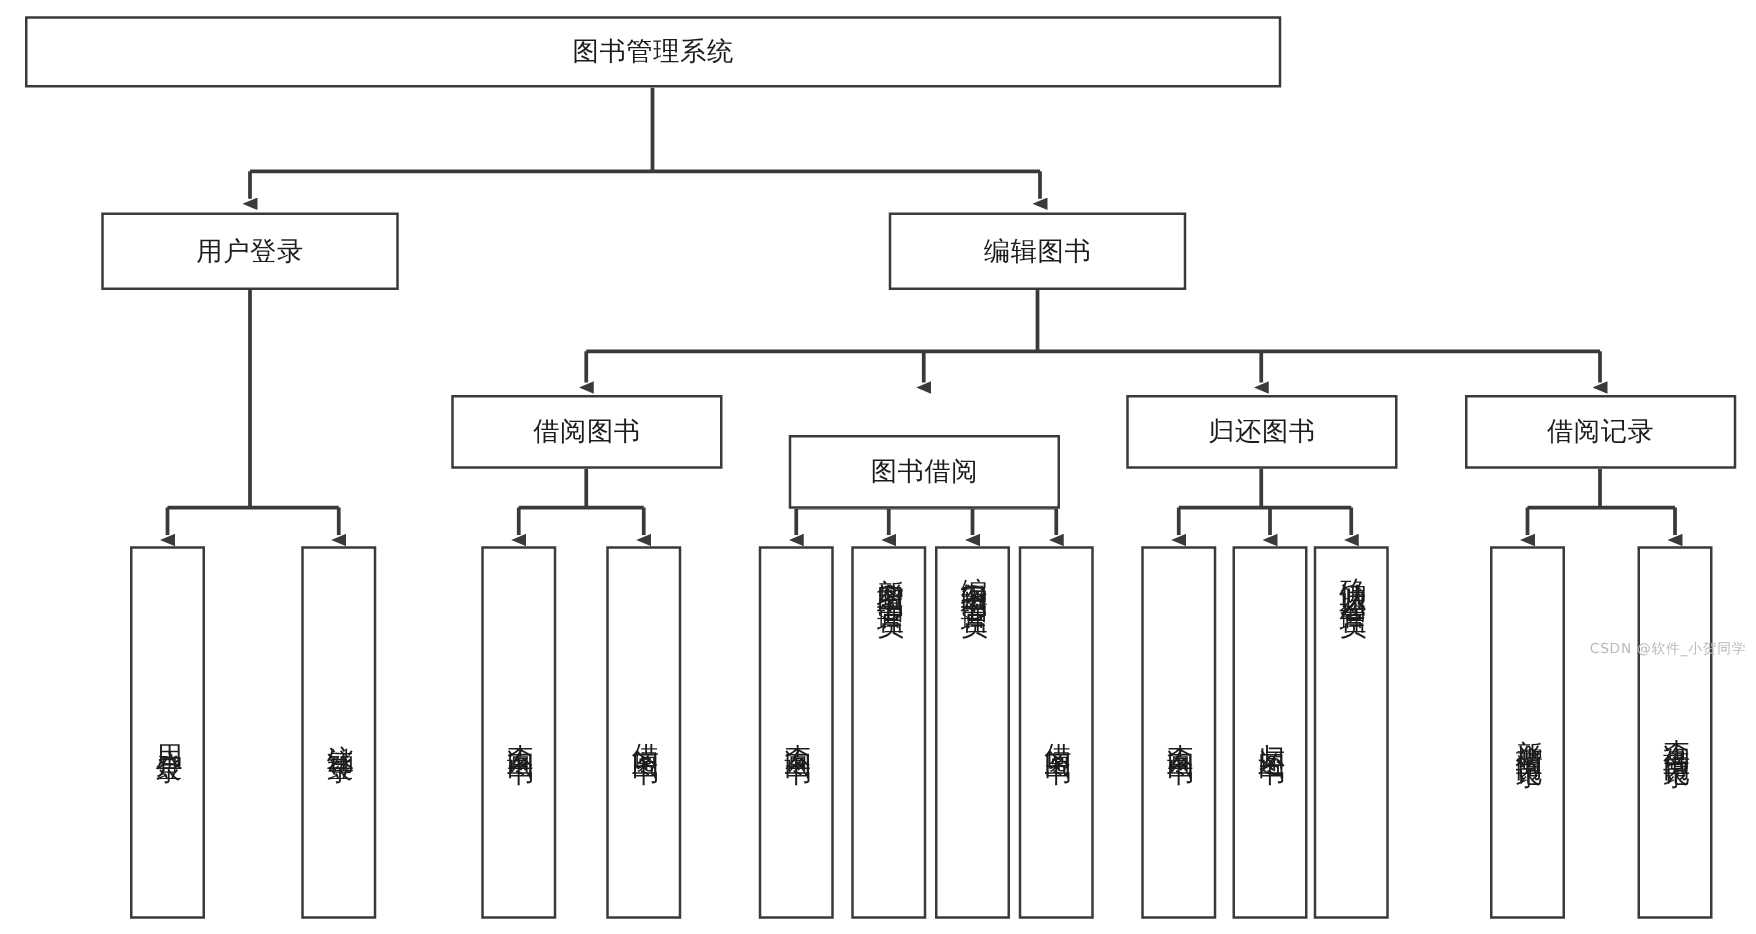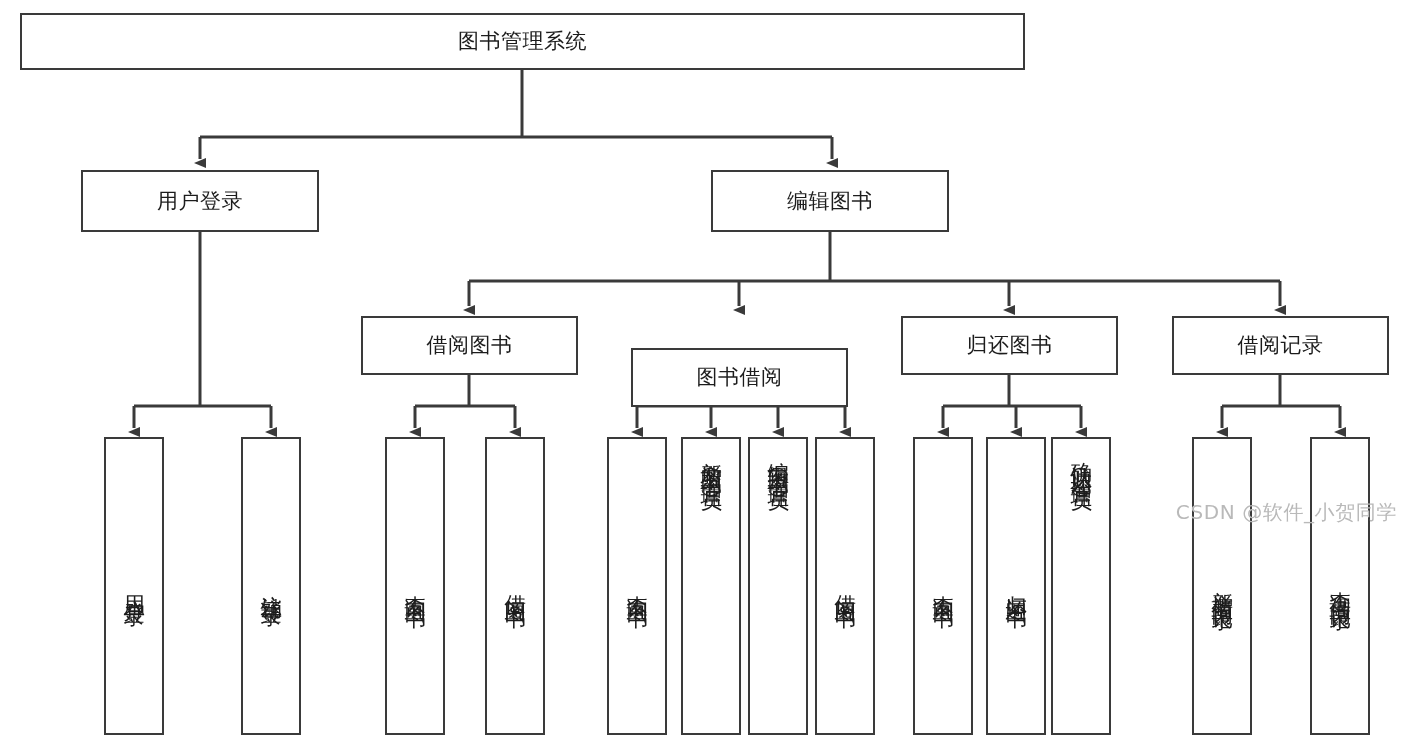--- a/index.html
+++ b/index.html
@@ -61,21 +61,21 @@
     line-height: 1;
   }
   .node.vertical.centered {
     align-items: center;
     padding-top: 0;
   }
   #watermark {
     position: absolute;
     right: 8px;
     bottom: 6px;
-    font-size: 20px;
+    font-size: 11px;
     color: #b9b9b9;
     letter-spacing: 0.6px;
     white-space: nowrap;
     user-select: none;
   }
 </style>
 </head>
 <body>
 
 <div id="diagram-root">

